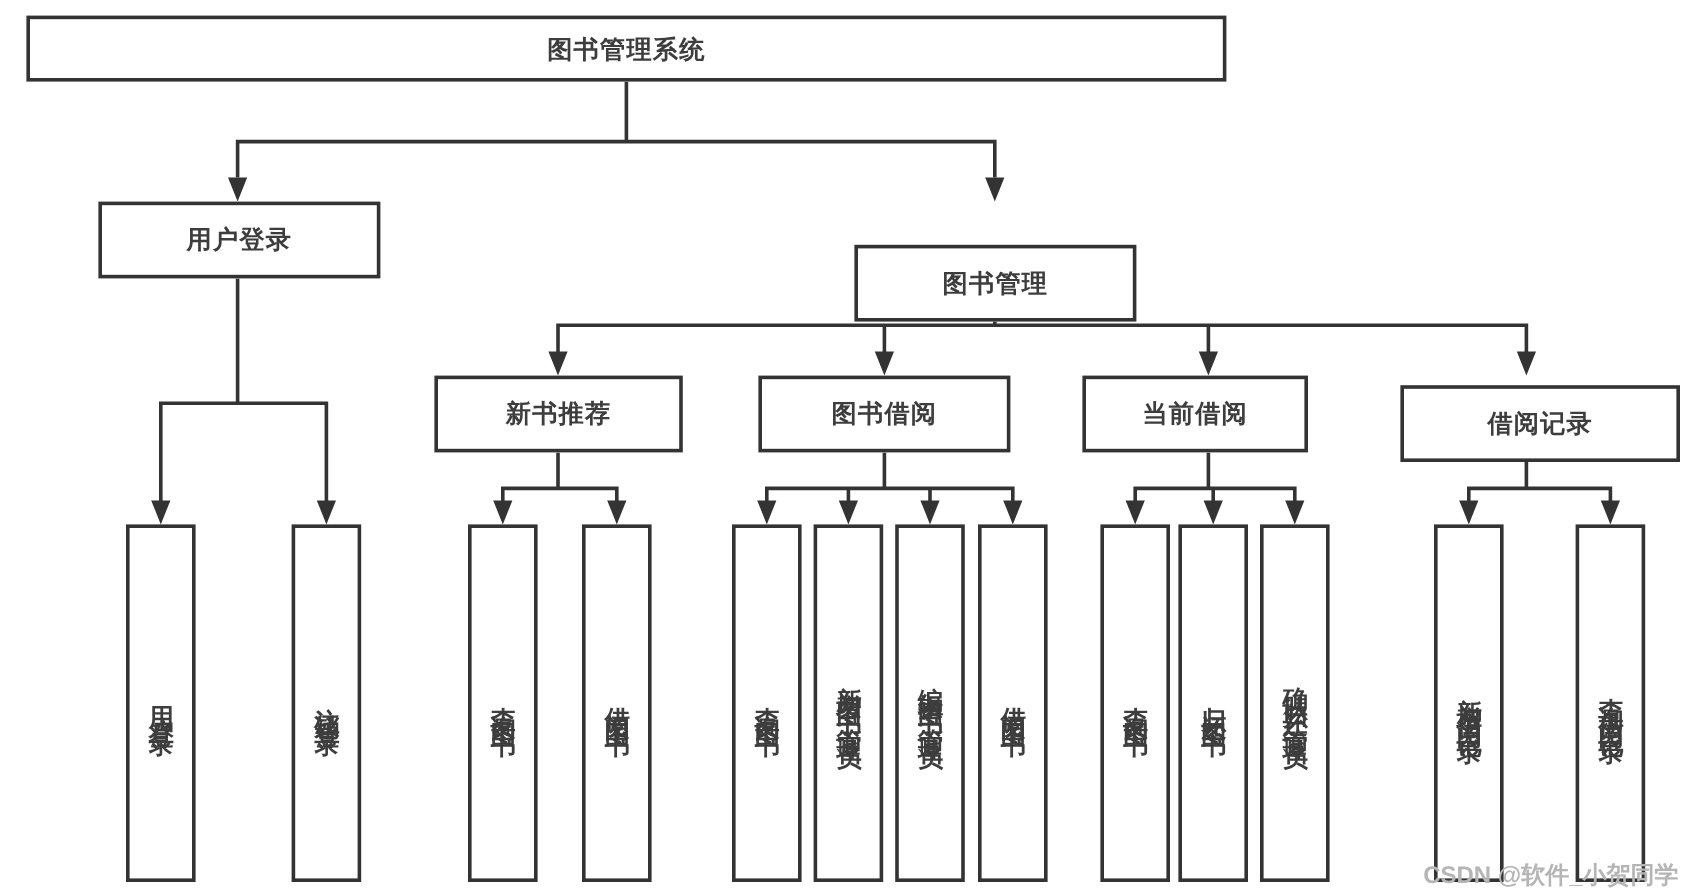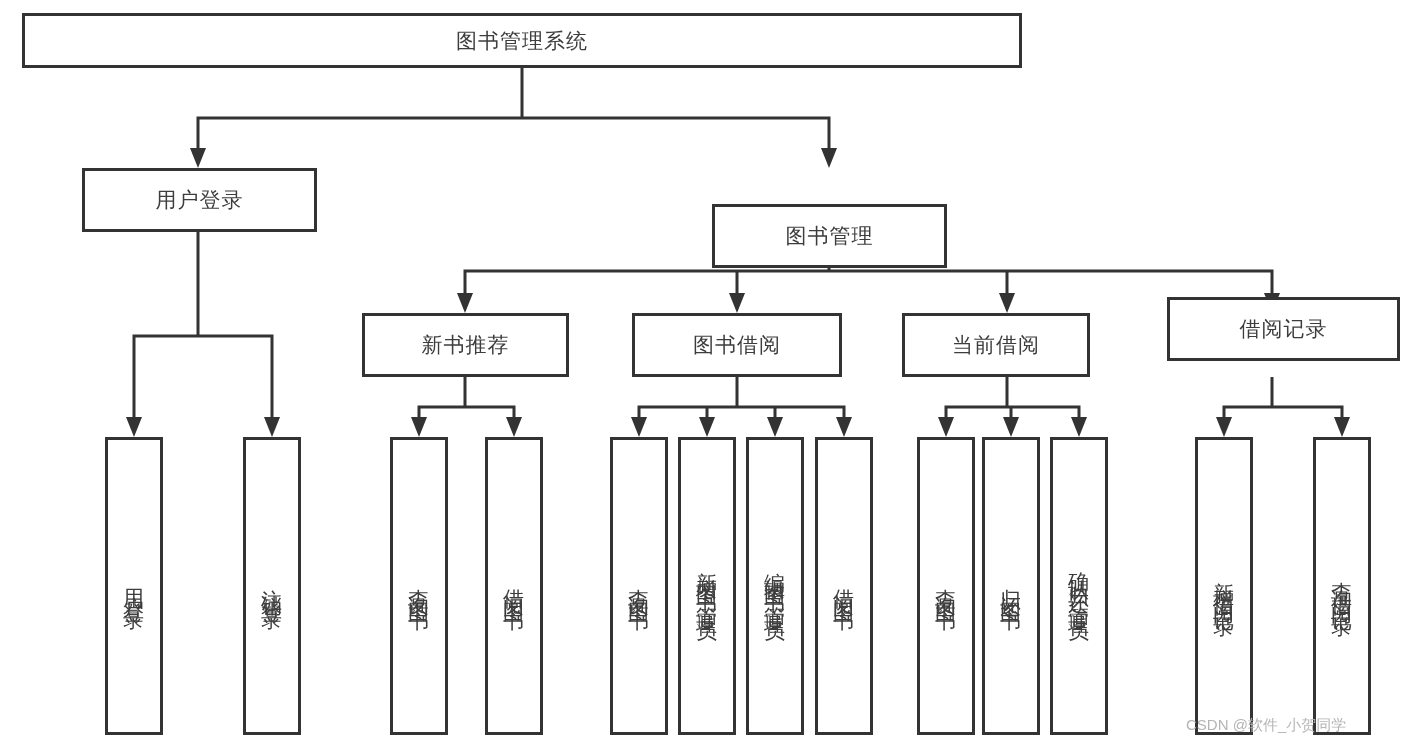--- a/index.html
+++ b/index.html
@@ -1,38 +1,38 @@
 <!DOCTYPE html>
 <html><head>
 <meta charset="utf-8">
 <style>
   html,body{margin:0;padding:0;background:#ffffff;}
   body{font-family:"Liberation Sans",sans-serif;}
-  .canvas{position:relative;width:1405px;height:747px;background:#ffffff;overflow:hidden;color:#3d3d3d;}
+  .canvas{position:relative;width:1405px;height:747px;background:#ffffff;overflow:hidden;color:#3d3d3d;font-weight:bold;}
   .connectors{position:absolute;left:0;top:0;width:1405px;height:747px;}
   .node{
     position:absolute;
     box-sizing:border-box;
     border:3px solid #333333;
     background:#ffffff;
     display:flex;align-items:center;justify-content:center;
     z-index:2;
   }
   .hlabel{font-size:21px;letter-spacing:1px;white-space:nowrap;}
   .leaf span{
     writing-mode:vertical-rl;
     text-orientation:mixed;
     font-size:21px;
     letter-spacing:7px;
     line-height:1.1;
     white-space:nowrap;
   }
   .watermark{
     position:absolute;left:1186px;top:716px;
-    font-size:15px;color:#b5b5b5;
+    font-size:20px;color:#b5b5b5;
     white-space:nowrap;z-index:5;
   }
 </style>
 </head>
 <body>
 
 <div class="canvas">
 
   <svg class="connectors" viewBox="0 0 1405 747" xmlns="http://www.w3.org/2000/svg">
     <g stroke="#333333" stroke-width="3" fill="none" stroke-linejoin="miter">
@@ -80,21 +80,21 @@
 
   <div class="node" style="left:362px;top:313px;width:207px;height:64px;">
     <span class="hlabel">新书推荐</span>
   </div>
   <div class="node" style="left:632px;top:313px;width:210px;height:64px;">
     <span class="hlabel">图书借阅</span>
   </div>
   <div class="node" style="left:902px;top:313px;width:188px;height:64px;">
     <span class="hlabel">当前借阅</span>
   </div>
-  <div class="node" style="left:1167px;top:297px;width:233px;height:64px;">
+  <div class="node" style="left:1167px;top:321px;width:233px;height:64px;">
     <span class="hlabel">借阅记录</span>
   </div>
 
   <div class="node leaf" style="left:105px;top:437px;width:58px;height:298px;">
     <span>用户登录</span>
   </div>
   <div class="node leaf" style="left:243px;top:437px;width:58px;height:298px;">
     <span>注销登录</span>
   </div>
 

